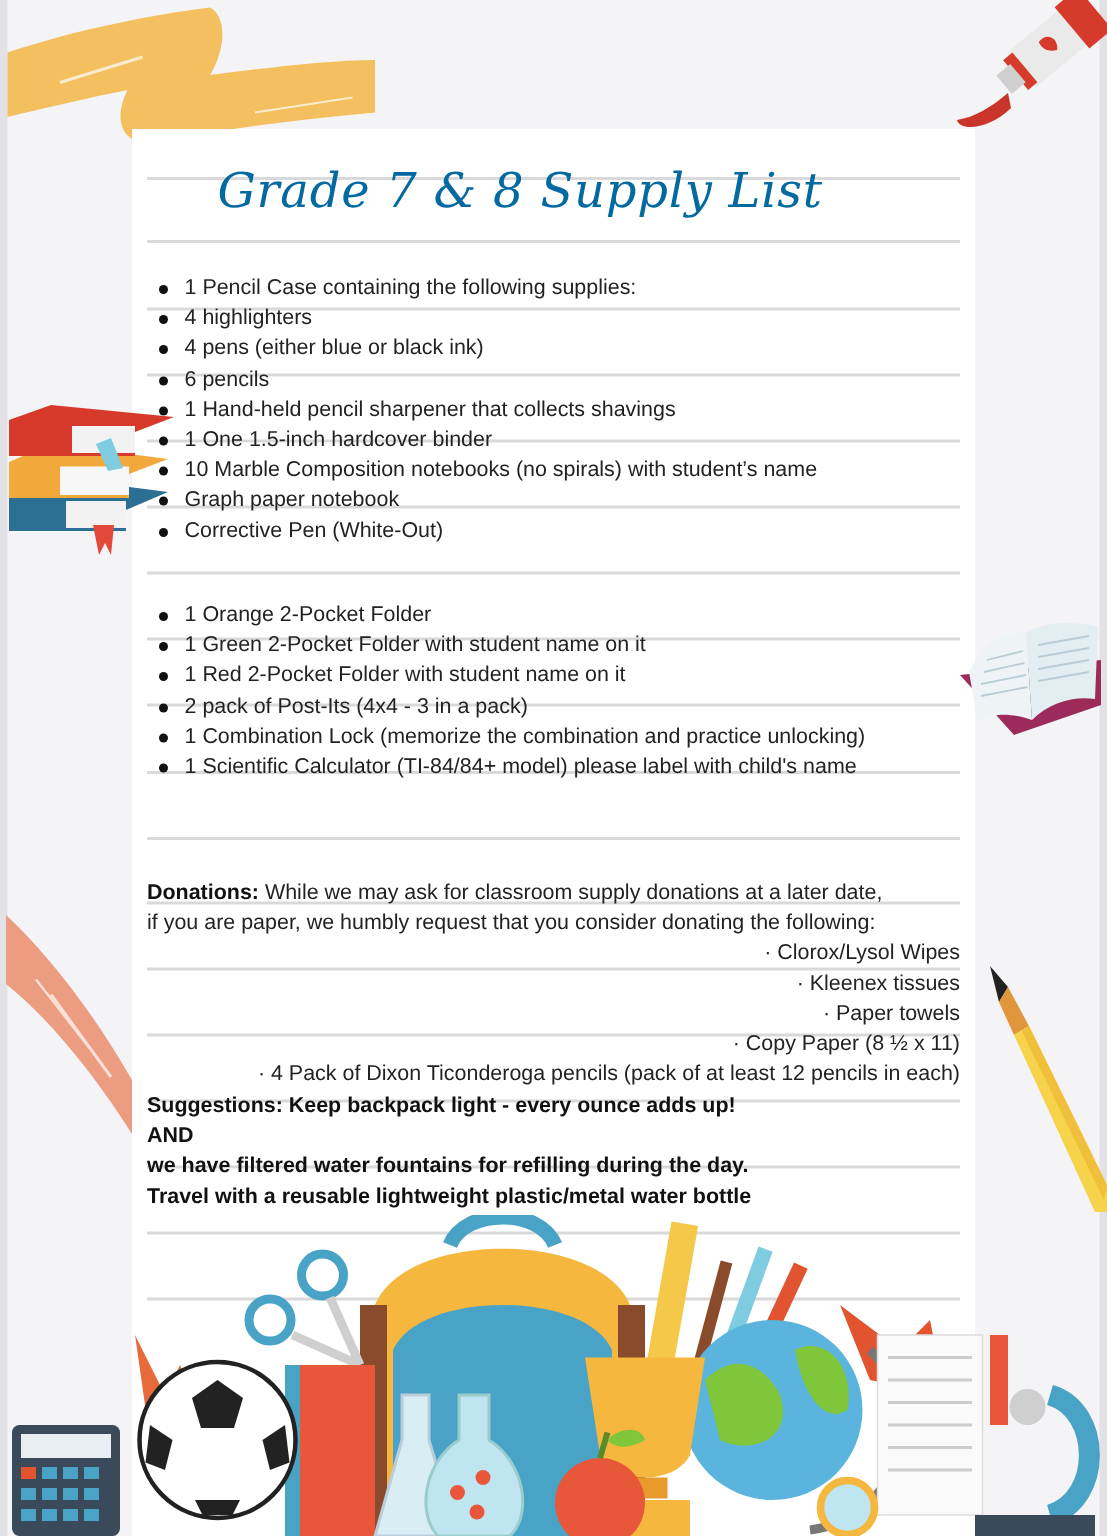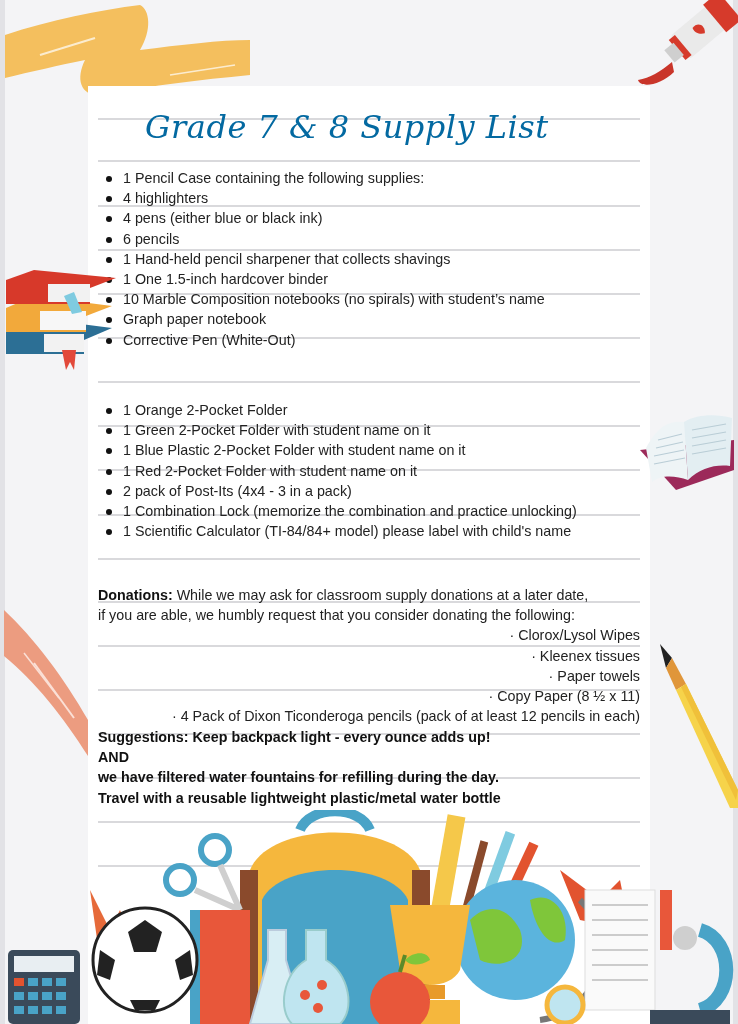--- a/index.html
+++ b/index.html
@@ -26,21 +26,21 @@
 
   .list { position:absolute; left: 98px; margin:0; padding:0; list-style:none; }
   .list li {
     position: relative; padding-left: 25px; height: 20.2px; line-height: 20.2px;
     font-size: 14.3px; color:#222; white-space: nowrap;
   }
   .list li::before {
     content: ""; position:absolute; left: 8px; top: 8px; width:6px; height:6px;
     border-radius:50%; background:#111;
   }
-  .list1 { top: 168px; }
+  .list1 { top: 182px; }
   .list2 { top: 400px; }
 
   .donations {
     position:absolute; left: 98px; top: 566px; width: 542px;
     font-size: 14.3px; line-height: 20.2px; color:#222;margin-top:19px;
   }
   .donations p { margin:0; white-space: nowrap; }
   .donations b { font-weight: bold; color:#111; }
   .don-items { text-align:right; }
   .don-items div { height: 20.2px; }
@@ -106,30 +106,29 @@
   <li>1 Hand-held pencil sharpener that collects shavings</li>
   <li>1 One 1.5-inch hardcover binder</li>
   <li>10 Marble Composition notebooks (no spirals) with student’s name</li>
   <li>Graph paper notebook</li>
   <li>Corrective Pen (White-Out)</li>
 </ul>
 
 <ul class="list list2">
   <li>1 Orange 2-Pocket Folder</li>
   <li>1 Green 2-Pocket Folder with student name on it</li>
-  <li>1 Blue Plastic 2-Pocket Folder with student name on it</li>
   <li>1 Red 2-Pocket Folder with student name on it</li>
   <li>2 pack of Post-Its (4x4 - 3 in a pack)</li>
   <li>1 Combination Lock (memorize the combination and practice unlocking)</li>
   <li>1 Scientific Calculator (TI-84/84+ model) please label with child's name</li>
 </ul>
 
 <div class="donations">
   <p><b>Donations:</b><span> While we may ask for classroom supply donations at a later date,</span></p>
-  <p>if you are able, we humbly request that you consider donating the following:</p>
+  <p>if you are paper, we humbly request that you consider donating the following:</p>
   <div class="don-items">
     <div>· Clorox/Lysol Wipes</div>
     <div>· Kleenex tissues</div>
     <div>· Paper towels</div>
     <div>· Copy Paper (8 ½ x 11)</div>
     <div>· 4 Pack of Dixon Ticonderoga pencils (pack of at least 12 pencils in each)</div>
   </div>
 </div>
 
 <div class="suggestions">

